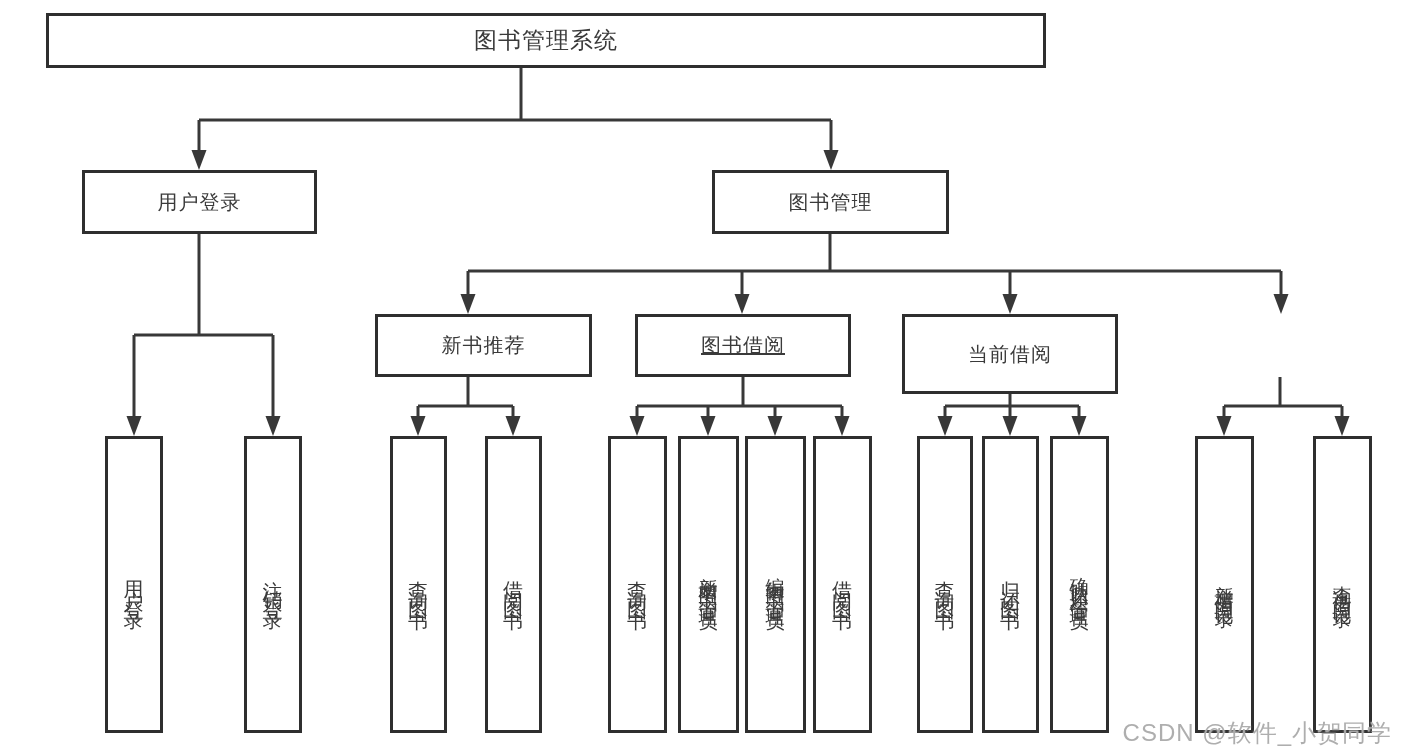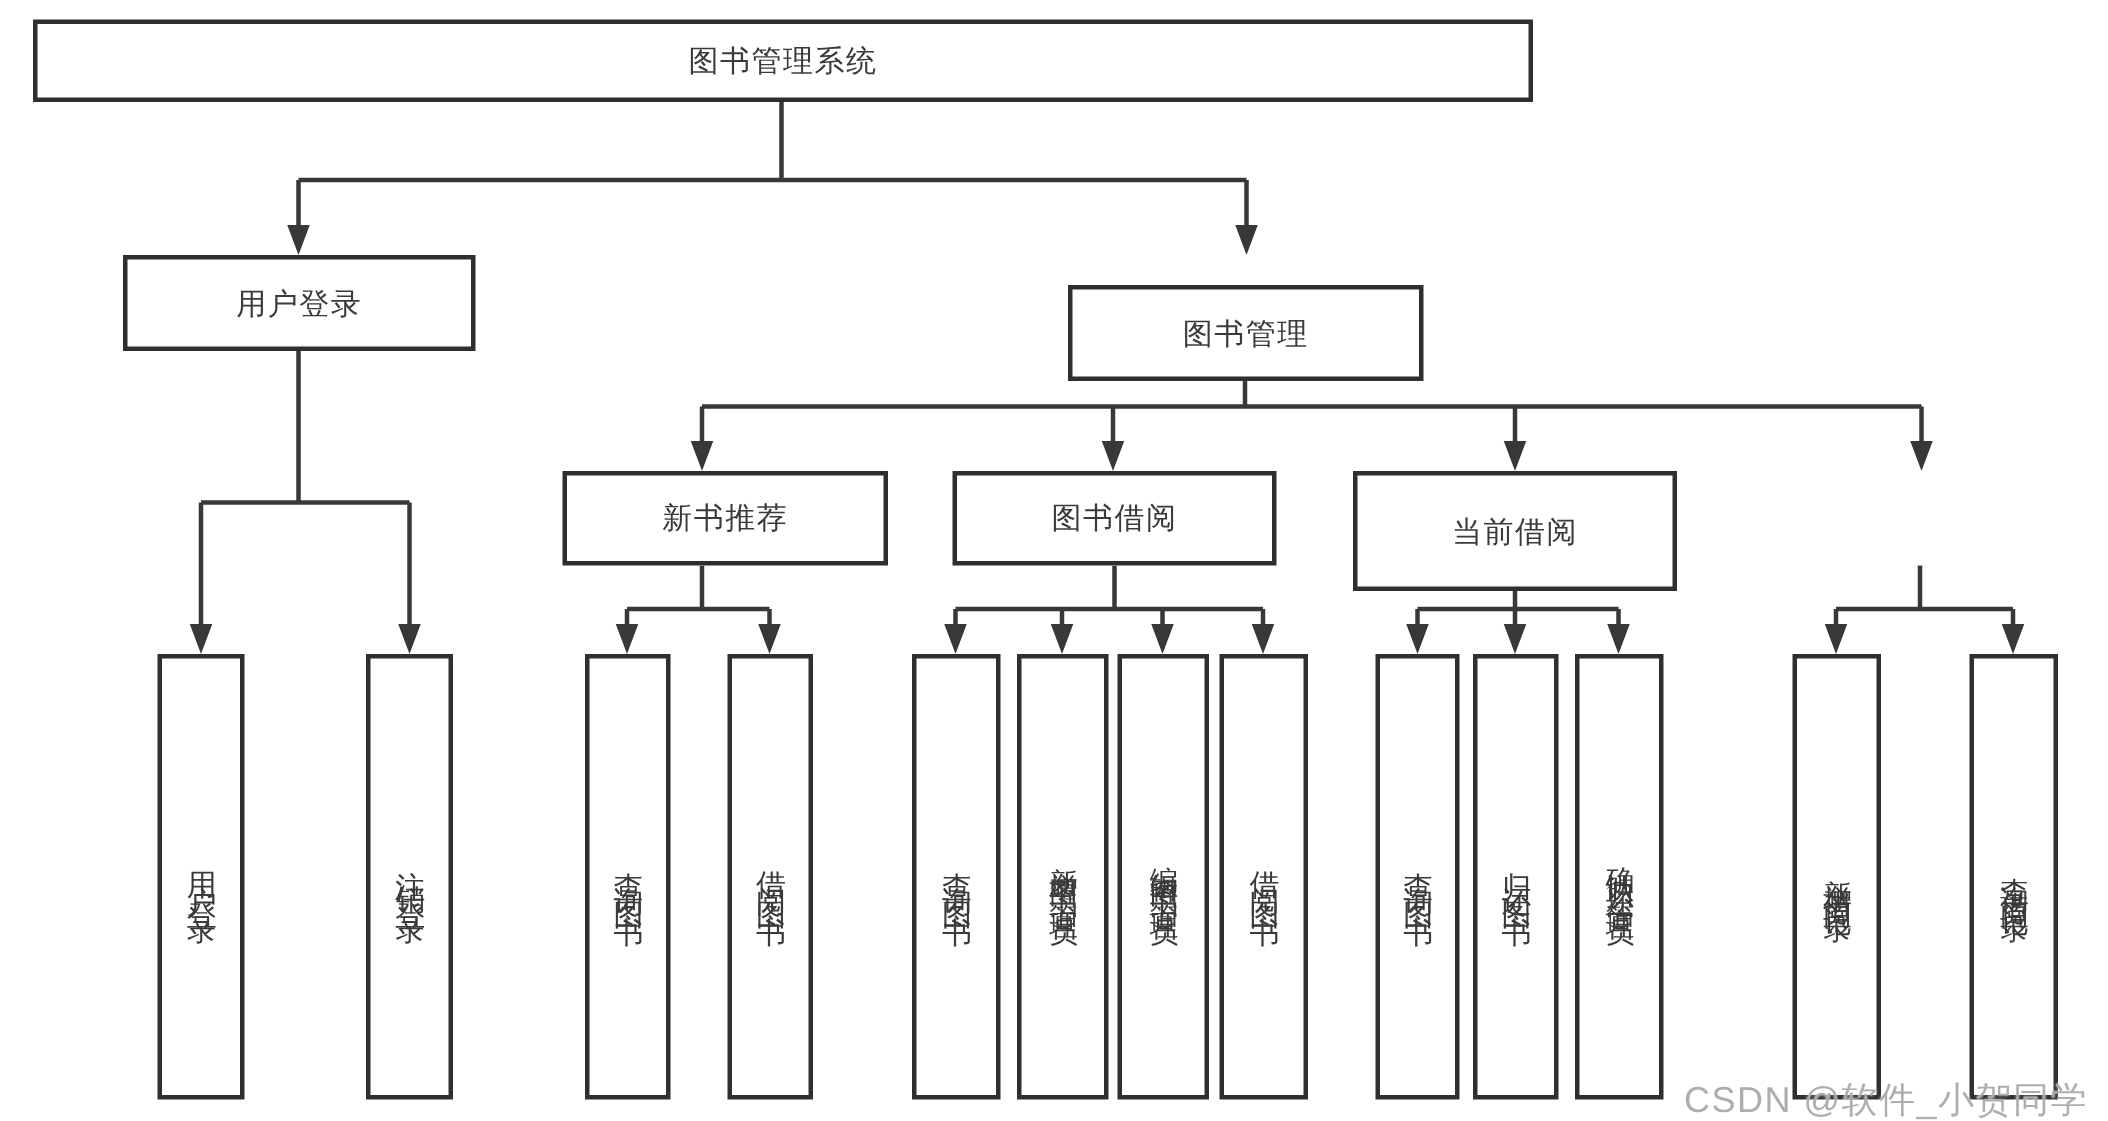--- a/index.html
+++ b/index.html
@@ -20,21 +20,21 @@
     position: absolute;
     box-sizing: border-box;
     border: 3px solid #2f2f2f;
     background: #ffffff;
     display: flex;
     align-items: center;
     justify-content: center;
     color: #3a3a3a;
     text-align: center;
   }
-  .root-box { font-size: 20px; letter-spacing: 1px; }
+  .root-box { font-size: 23px; letter-spacing: 1px; margin-left: 24px; }
   .branch-box { font-size: 20px; letter-spacing: 1px; }
   .leaf-box {
     writing-mode: vertical-rl;
     text-orientation: mixed;
     font-size: 20px;
     letter-spacing: 10px;
     line-height: 1;
     padding: 4px 0;
   }
   .leaf-box.dense { letter-spacing: 5px; font-size: 19px; }
@@ -106,24 +106,24 @@
       <line x1="1224" y1="406" x2="1342" y2="406" stroke="#383838" stroke-width="3"></line>
       <line x1="1224" y1="406" x2="1224" y2="422" stroke="#383838" stroke-width="3"></line>
       <polygon points="1216.5,416 1231.5,416 1224,436" fill="#383838"></polygon>
       <line x1="1342" y1="406" x2="1342" y2="422" stroke="#383838" stroke-width="3"></line>
       <polygon points="1334.5,416 1349.5,416 1342,436" fill="#383838"></polygon>
     </svg>
 
   <div class="box root-box" style="left:22px; top:13px; width:1000px; height:55px;">图书管理系统</div>
 
   <div class="box branch-box" style="left:82px; top:170px; width:235px; height:64px;">用户登录</div>
-  <div class="box branch-box" style="left:712px; top:170px; width:237px; height:64px;margin-top:20px;">图书管理</div>
+  <div class="box branch-box" style="left:712px; top:170px; width:237px; height:64px;">图书管理</div>
 
   <div class="box branch-box" style="left:360px; top:314px; width:217px; height:63px;margin-left:15px;">新书推荐</div>
-  <div class="box branch-box" style="left:635px; top:314px; width:216px; height:63px;">图书借阅</div>
+  <div class="box branch-box" style="left:635px; top:314px; width:216px; height:63px;text-decoration:underline;">图书借阅</div>
   <div class="box branch-box" style="left:902px; top:314px; width:216px; height:80px;">当前借阅</div>
 
   <div class="box leaf-box" style="left:105px; top:436px; width:58px; height:297px;">用户登录</div>
   <div class="box leaf-box" style="left:244px; top:436px; width:58px; height:297px;">注销登录</div>
 
   <div class="box leaf-box" style="left:390px; top:436px; width:57px; height:297px;">查询图书</div>
   <div class="box leaf-box" style="left:485px; top:436px; width:57px; height:297px;">借阅图书</div>
 
   <div class="box leaf-box" style="left:608px; top:436px; width:59px; height:297px;">查询图书</div>
   <div class="box leaf-box dense" style="left:678px; top:436px; width:61px; height:297px;">新增图书（管理员）</div>

